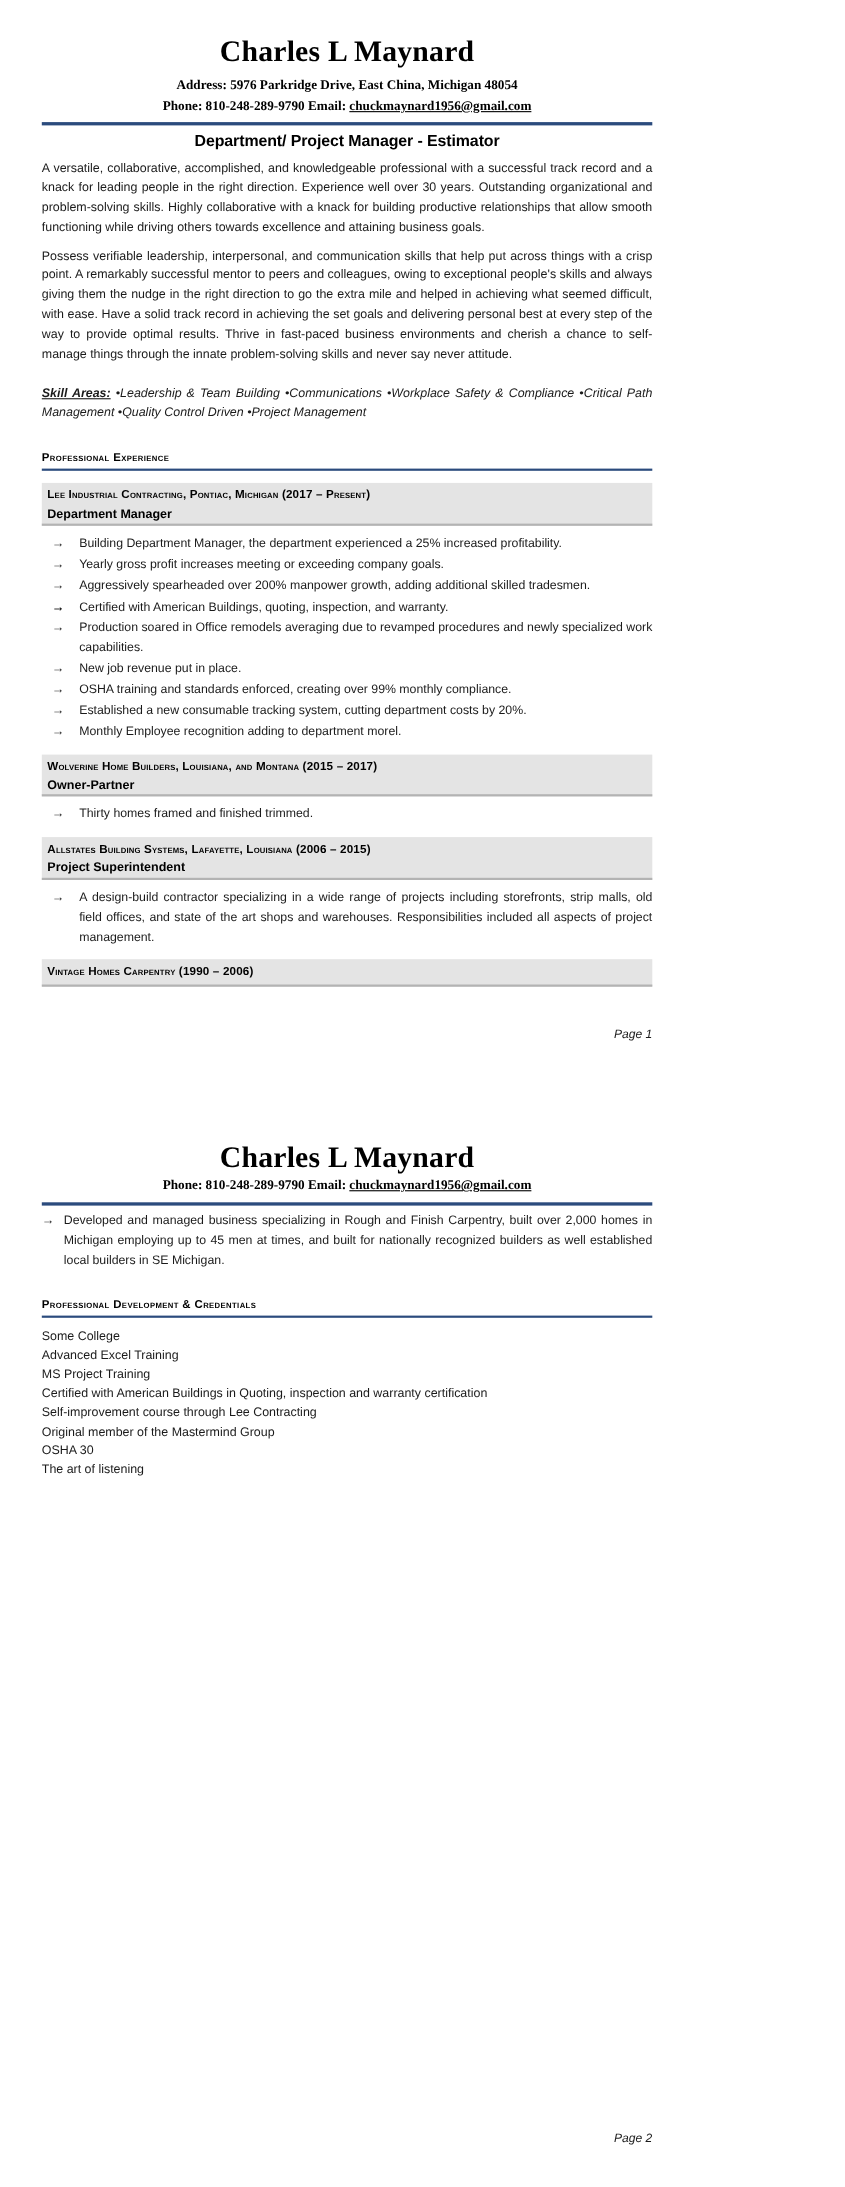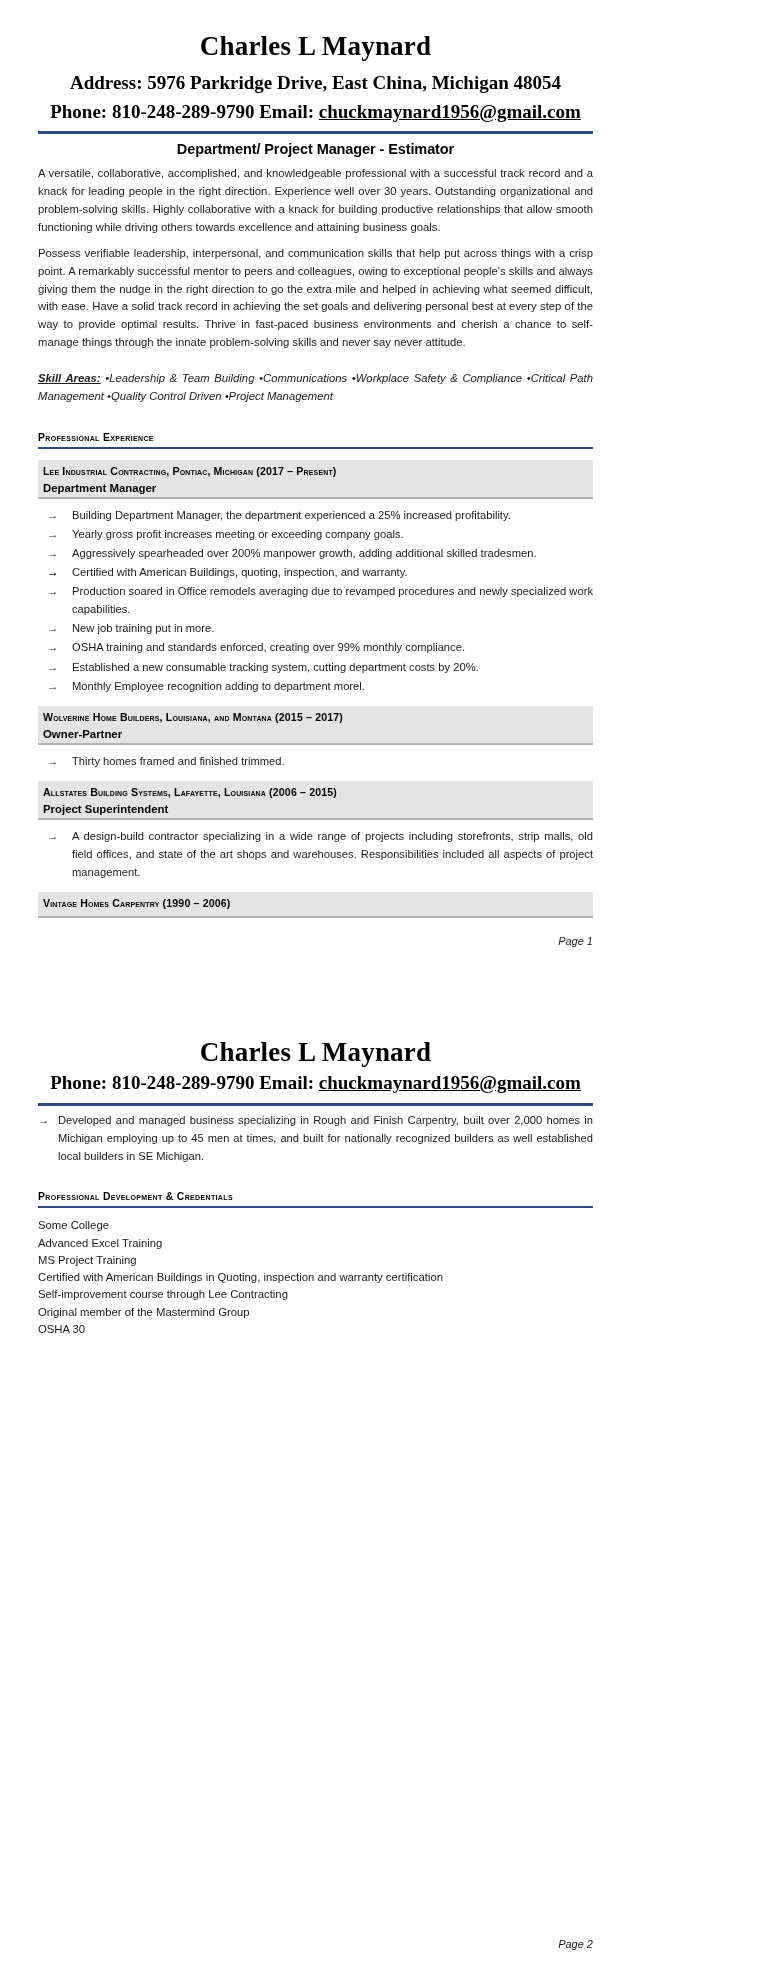--- a/index.html
+++ b/index.html
@@ -35,21 +35,21 @@
     text-align: center;
     letter-spacing: 0.2px;
     margin: 0;
     padding-top: 30px;
     line-height: 1.2;
   }
   #page-2 .doc-name { padding-top: 36px; }
   .doc-contact {
     font-family: "Liberation Serif", serif;
     font-weight: bold;
-    font-size: 19px;
+    font-size: 12px;
     text-align: center;
     margin: 0;
     padding-top: 7px;
     line-height: 1.45;
   }
   .doc-contact.second { padding-top: 1px; }
   .email-link {
     color: #000000;
     text-decoration: underline;
   }
@@ -220,21 +220,21 @@
           <div class="job-company">Lee Industrial Contracting, Pontiac, Michigan (2017 – Present)</div>
           <div class="job-role">Department Manager</div>
         </div>
         <ul class="bullets">
           <li><span class="arrow">→</span><span>Building Department Manager, the department experienced a 25% increased profitability.</span></li>
           <li><span class="arrow">→</span><span>Yearly gross profit increases meeting or exceeding company goals.</span></li>
           <li><span class="arrow">→</span><span>Aggressively spearheaded over 200% manpower growth, adding additional skilled tradesmen.</span></li>
           <li><span class="arrow">→</span></li>
           <li><span class="arrow">→</span><span>Certified with American Buildings, quoting, inspection, and warranty.</span></li>
           <li><span class="arrow">→</span><span>Production soared in Office remodels averaging due to revamped procedures and newly specialized work capabilities.</span></li>
-          <li><span class="arrow">→</span><span>New job training put in more.</span></li>
+          <li><span class="arrow">→</span><span>New job revenue put in place.</span></li>
           <li><span class="arrow">→</span><span>OSHA training and standards enforced, creating over 99% monthly compliance.</span></li>
           <li><span class="arrow">→</span><span>Established a new consumable tracking system, cutting department costs by 20%.</span></li>
           <li><span class="arrow">→</span><span>Monthly Employee recognition adding to department morel.</span></li>
         </ul>
       </div>
 
       <div class="job">
         <div class="job-head">
           <div class="job-company">Wolverine Home Builders, Louisiana, and Montana (2015 – 2017)</div>
           <div class="job-role">Owner-Partner</div>
@@ -286,18 +286,19 @@
       <hr class="section-rule">
 
       <ul class="cred-list">
         <li>Some College</li>
         <li>Advanced Excel Training</li>
         <li>MS Project Training</li>
         <li>Certified with American Buildings in Quoting, inspection and warranty certification</li>
         <li>Self-improvement course through Lee Contracting</li>
         <li>Original member of the Mastermind Group</li>
         <li>OSHA 30</li>
+        <li>The art of listening</li>
       </ul>
     </div>
   </div>
 
   <div class="page-footer">Page 2</div>
 </div>
 
 </body></html>

